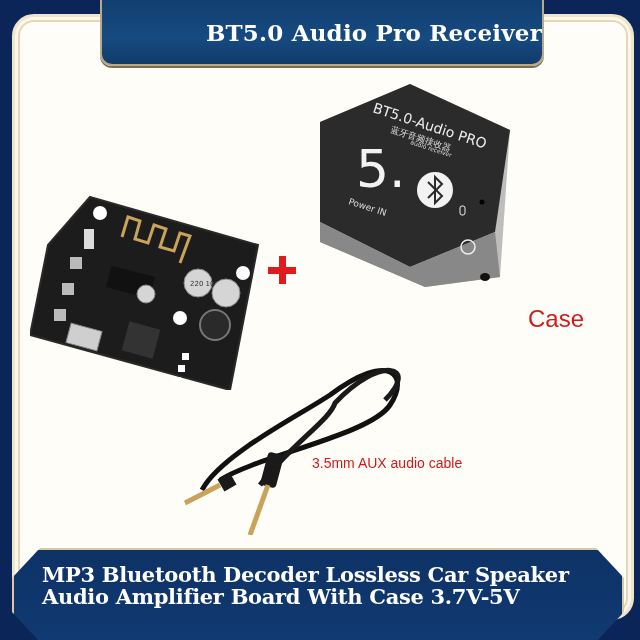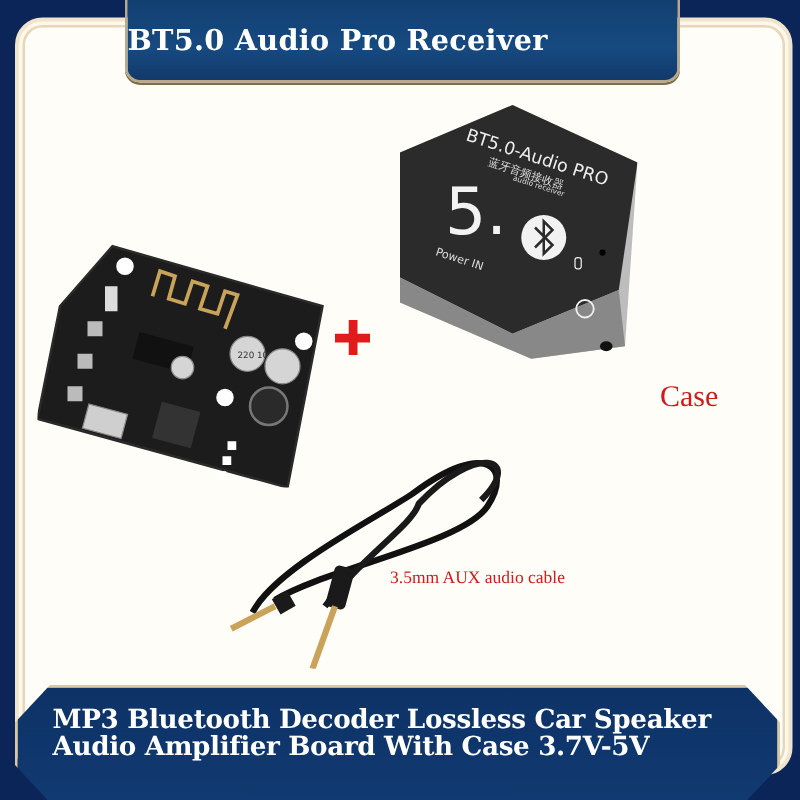--- a/index.html
+++ b/index.html
@@ -1,22 +1,22 @@
 <!DOCTYPE html>
 <html><head>
 <meta charset="utf-8">
 <style>
   html,body{margin:0;padding:0;}
   body{width:640px;height:640px;overflow:hidden;background:#0b2558;font-family:"DejaVu Serif",serif;position:relative;}
   .frame{position:absolute;left:12px;top:14px;width:616px;height:600px;background:#fffdf8;border:3px solid #efe4cc;border-radius:22px;box-shadow:inset 0 0 0 3px #fff8ea, inset 0 0 0 5px #e6d7b8;}
-  .title-banner{position:absolute;left:100px;top:0;width:440px;height:64px;background:linear-gradient(180deg,#123f72 0%,#164a80 60%,#123a6b 100%);border:2px solid #b8a98a;border-top:none;border-radius:0 0 12px 12px;box-shadow:0 2px 0 #7f6d4a;display:flex;align-items:center;justify-content:flex-start;}
+  .title-banner{position:absolute;left:100px;top:0;width:440px;height:64px;background:linear-gradient(180deg,#123f72 0%,#164a80 60%,#123a6b 100%);border:2px solid #b8a98a;border-top:none;border-radius:0 0 12px 12px;box-shadow:0 2px 0 #7f6d4a;display:flex;align-items:center;justify-content:flex-end;}
   .title-text{color:#fff;font-family:"DejaVu Serif",serif;font-weight:bold;font-size:23px;letter-spacing:0.2px;}
   .bottom-banner{position:absolute;left:12px;top:548px;width:608px;height:90px;background:linear-gradient(180deg,#0d3266 0%,#113a72 100%);border:2px solid #d8c8a4;clip-path:polygon(28px 0,calc(100% - 28px) 0,100% 30px,100% calc(100% - 30px),calc(100% - 28px) 100%,28px 100%,0 calc(100% - 30px),0 30px);}
   .bottom-line{position:absolute;left:30px;color:#fff;font-weight:bold;font-size:21px;white-space:nowrap;font-family:"DejaVu Serif",serif;letter-spacing:-0.3px;}
-  .red-label{position:absolute;color:#d11a1a;font-family:Liberation Serif, serif;}
+  .red-label{position:absolute;color:#d11a1a;font-family:Liberation Sans, sans-serif;}
   .plus{position:absolute;left:268px;top:256px;width:28px;height:28px;}
   .plus:before{content:"";position:absolute;left:11px;top:0;width:7px;height:28px;background:#e01b1b;}
   .plus:after{content:"";position:absolute;left:0;top:11px;width:28px;height:7px;background:#e01b1b;}
   
   .case{position:absolute;left:300px;top:82px;width:210px;height:210px;}
   
   .board{position:absolute;left:30px;top:185px;width:235px;height:205px;}
   .cable{position:absolute;left:180px;top:335px;width:240px;height:200px;}
 </style>
 </head>

